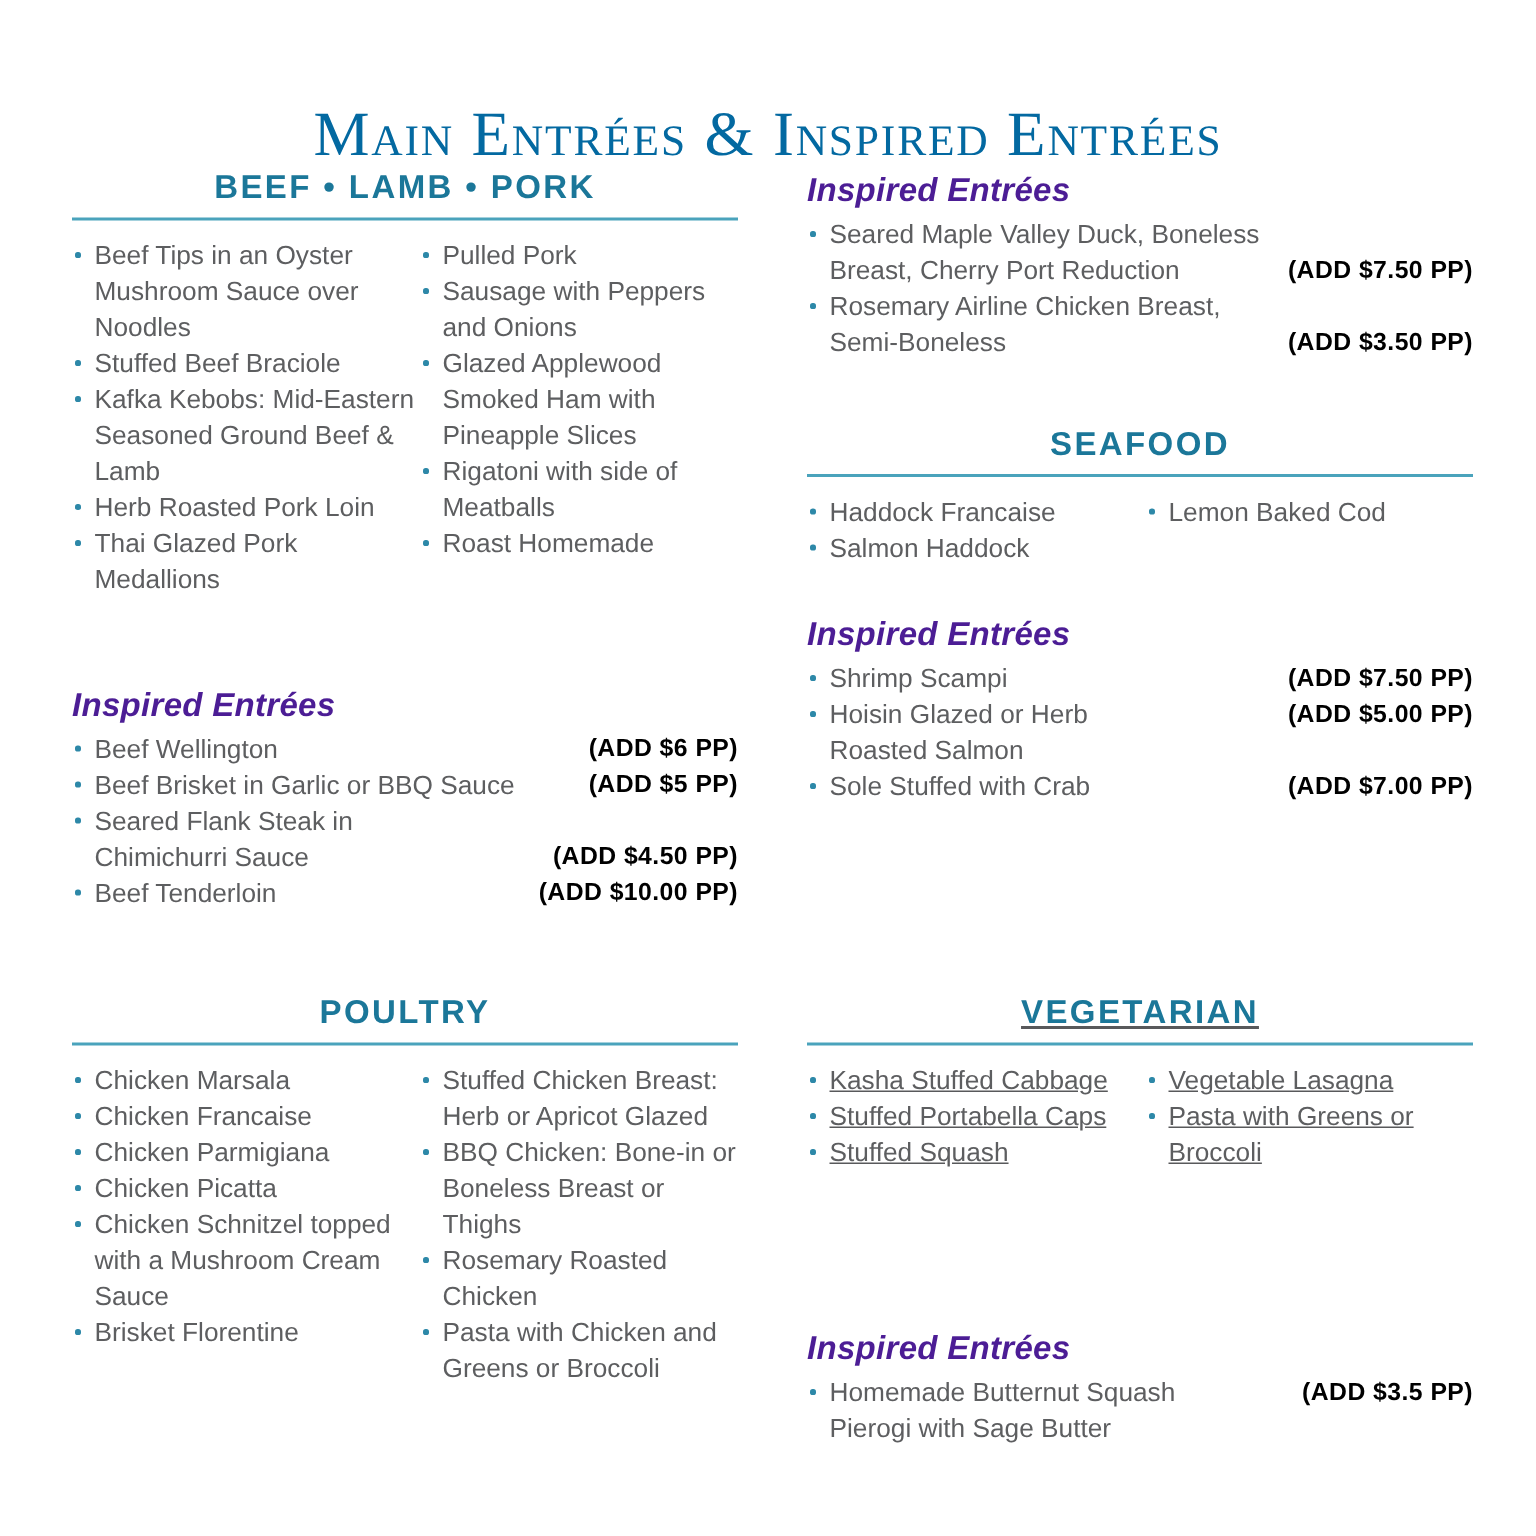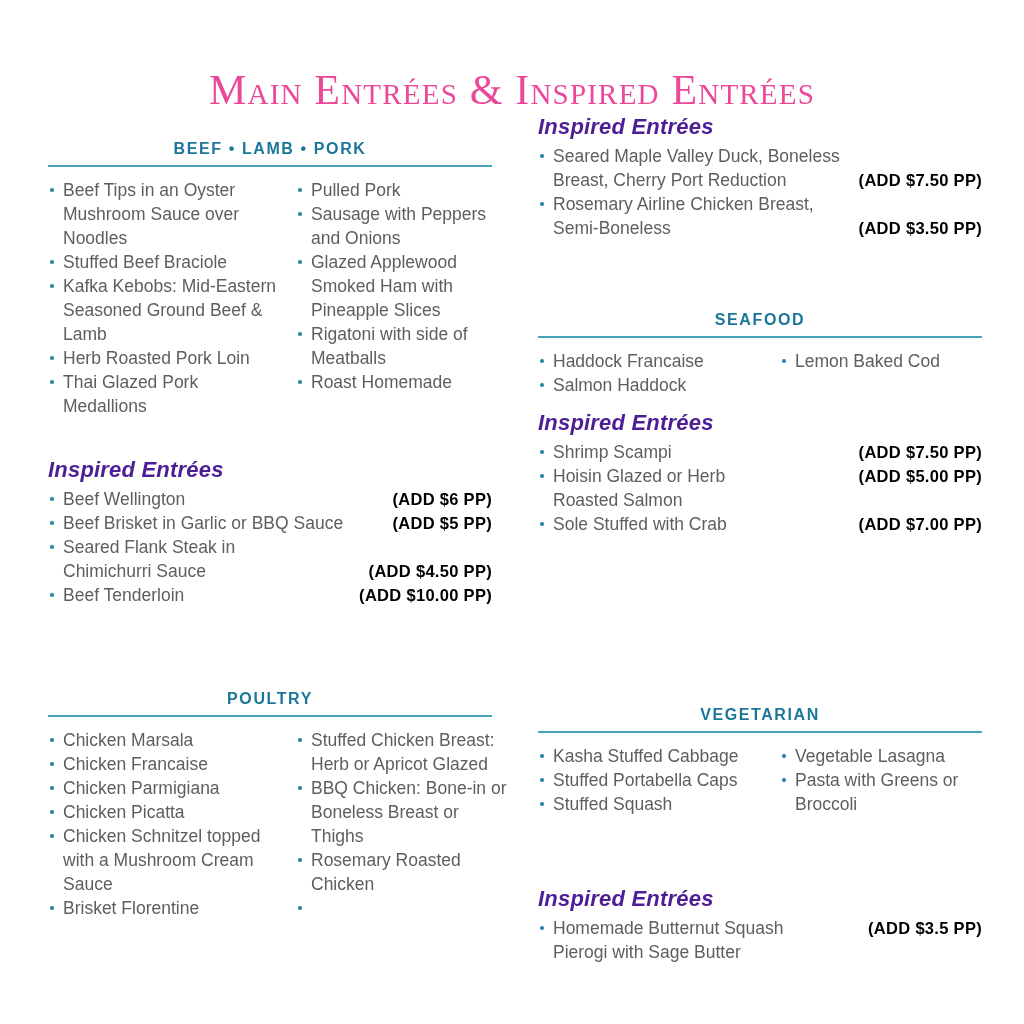--- a/index.html
+++ b/index.html
@@ -25,48 +25,47 @@
   .page-title {
     position: absolute;
     left: 0;
     top: 38px;
     width: 1024px;
     text-align: center;
     font-family: "Liberation Serif", "DejaVu Serif", serif;
     font-size: 42px;
     line-height: 48px;
     letter-spacing: 1.2px;
-    color: #ec4899;
+    color: #0369a1;
     font-variant: small-caps;
     font-weight: 400;
     white-space: nowrap;
   }
 
   
   .col-left {
     position: absolute;
     left: 48px;
     width: 444px;
   }
   .col-right {
     position: absolute;
     left: 538px;
     width: 444px;
   }
 
   
   .section-head {
     text-align: center;
-    font-size: 16px;
+    font-size: 22px;
     font-weight: 700;
     letter-spacing: 1.6px;
     color: #1b7799;
     padding-bottom: 7px;
     white-space: nowrap;
-    margin-top: 28px;
   }
   .rule {
     height: 2px;
     background: #4aa3bc;
     width: 100%;
     margin-bottom: 11px;
   }
 
   
   .inspired-head {
@@ -100,21 +99,21 @@
     top: 10px;
     width: 3.5px;
     height: 3.5px;
     border-radius: 50%;
     background: #2d88a8;
   }
 
   
   .two-col {
     display: flex;
-    gap: 16px;
+    gap: 0px;
   }
   .two-col > .sub {
     flex: 0 0 auto;
   }
 
   
   .priced {
     position: relative;
   }
   .priced .price {
@@ -204,21 +203,21 @@
           <li><span class="dot"></span><span>Chicken Picatta</span></li>
           <li><span class="dot"></span><span>Chicken Schnitzel topped with a Mushroom Cream Sauce</span></li>
           <li><span class="dot"></span><span>Brisket Florentine</span></li>
         </ul>
       </div>
       <div class="sub" style="width:212px;">
         <ul class="items">
           <li><span class="dot"></span><span>Stuffed Chicken Breast: Herb or Apricot Glazed</span></li>
           <li><span class="dot"></span><span>BBQ Chicken: Bone-in or Boneless Breast or Thighs</span></li>
           <li><span class="dot"></span><span>Rosemary Roasted Chicken</span></li>
-          <li><span class="dot"></span></li>
+          <li><span class="dot"></span><span>Pasta with Chicken and Greens or Broccoli</span></li>
         </ul>
       </div>
     </div>
   </div>
 
   <div class="col-right" style="top:114px;">
     <div class="inspired-head">Inspired Entrées</div>
     <ul class="items">
       <li class="priced price-line-2">
         <span class="dot"></span>
@@ -265,21 +264,21 @@
         <span class="price">(ADD $5.00 PP)</span>
       </li>
       <li class="priced price-line-1">
         <span class="dot"></span>
         <span class="label" style="max-width:260px;">Sole Stuffed with Crab</span>
         <span class="price">(ADD $7.00 PP)</span>
       </li>
     </ul>
   </div>
 
-  <div class="col-right" style="top:678px;">
+  <div class="col-right" style="top:662px;text-decoration:underline;">
     <div class="section-head">VEGETARIAN</div>
     <div class="rule"></div>
     <div class="two-col">
       <div class="sub" style="width:226px;">
         <ul class="items">
           <li><span class="dot"></span><span>Kasha Stuffed Cabbage</span></li>
           <li><span class="dot"></span><span class="label" style="max-width:110px;">Stuffed Portabella Caps</span></li>
           <li><span class="dot"></span><span>Stuffed Squash</span></li>
         </ul>
       </div>

